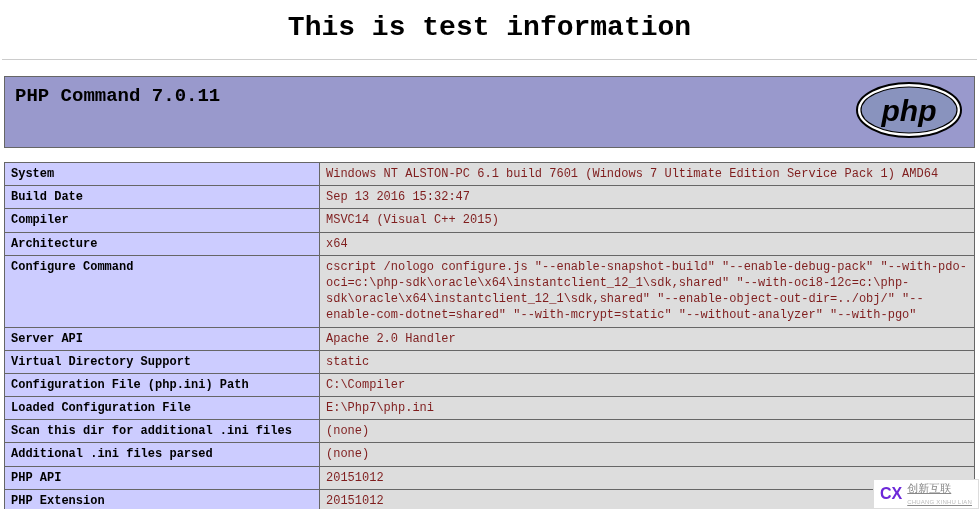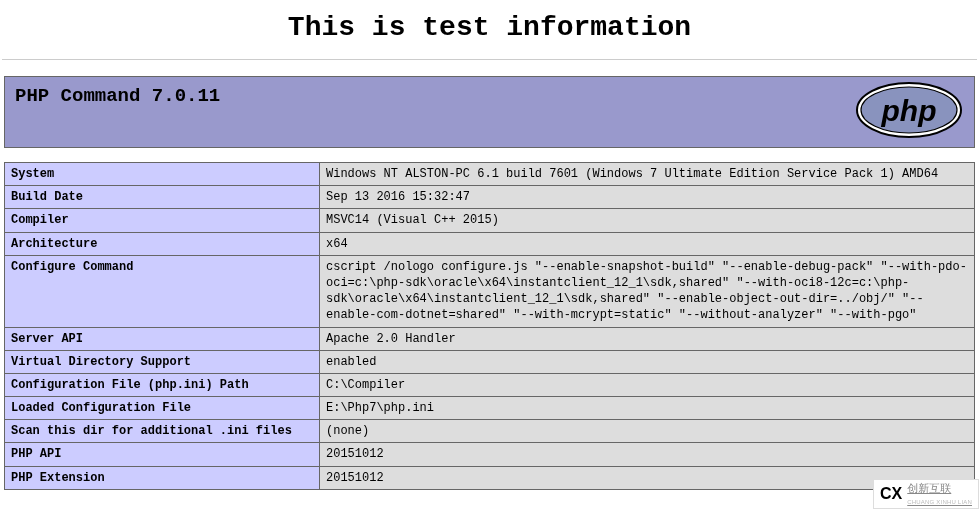--- a/index.html
+++ b/index.html
@@ -65,39 +65,39 @@
       line-height: 1.35;
     }
     .info-table td.label {
       background: #ccccff;
       width: 315px;
       font-weight: bold;
       color: #000;
     }
     .info-table td.value {
       background: #dddddd;
-      color: #000000;
+      color: #7f1d1d;
       word-break: break-word;
     }
     .watermark {
       position: absolute;
       right: 0;
       bottom: 0;
       background: #fff;
       border: 1px solid #ddd;
       padding: 2px 6px;
       display: flex;
       align-items: center;
       gap: 5px;
       font-size: 11px;
       color: #888;
     }
     .watermark-logo {
       font-weight: bold;
-      color: #000000;
+      color: #6d28d9;
       font-size: 16px;
       font-family: Arial, sans-serif;
     }
     .watermark-text {
       font-family: Arial, "Microsoft YaHei", sans-serif;
       line-height: 1.1;
       text-decoration: underline;
     }
     .watermark-sub {
       font-size: 6px;
@@ -145,32 +145,36 @@
         <tr>
           <td class="label">Configure Command</td>
           <td class="value">cscript /nologo configure.js "--enable-snapshot-build" "--enable-debug-pack" "--with-pdo-oci=c:\php-sdk\oracle\x64\instantclient_12_1\sdk,shared" "--with-oci8-12c=c:\php-sdk\oracle\x64\instantclient_12_1\sdk,shared" "--enable-object-out-dir=../obj/" "--enable-com-dotnet=shared" "--with-mcrypt=static" "--without-analyzer" "--with-pgo"</td>
         </tr>
         <tr>
           <td class="label">Server API</td>
           <td class="value">Apache 2.0 Handler</td>
         </tr>
         <tr>
           <td class="label">Virtual Directory Support</td>
-          <td class="value">enabled</td>
+          <td class="value">static</td>
         </tr>
         <tr>
           <td class="label">Configuration File (php.ini) Path</td>
           <td class="value">C:\Compiler</td>
         </tr>
         <tr>
           <td class="label">Loaded Configuration File</td>
           <td class="value">E:\Php7\php.ini</td>
         </tr>
         <tr>
           <td class="label">Scan this dir for additional .ini files</td>
+          <td class="value">(none)</td>
+        </tr>
+        <tr>
+          <td class="label">Additional .ini files parsed</td>
           <td class="value">(none)</td>
         </tr>
         <tr>
           <td class="label">PHP API</td>
           <td class="value">20151012</td>
         </tr>
         <tr>
           <td class="label">PHP Extension</td>
           <td class="value">20151012</td>
         </tr>

